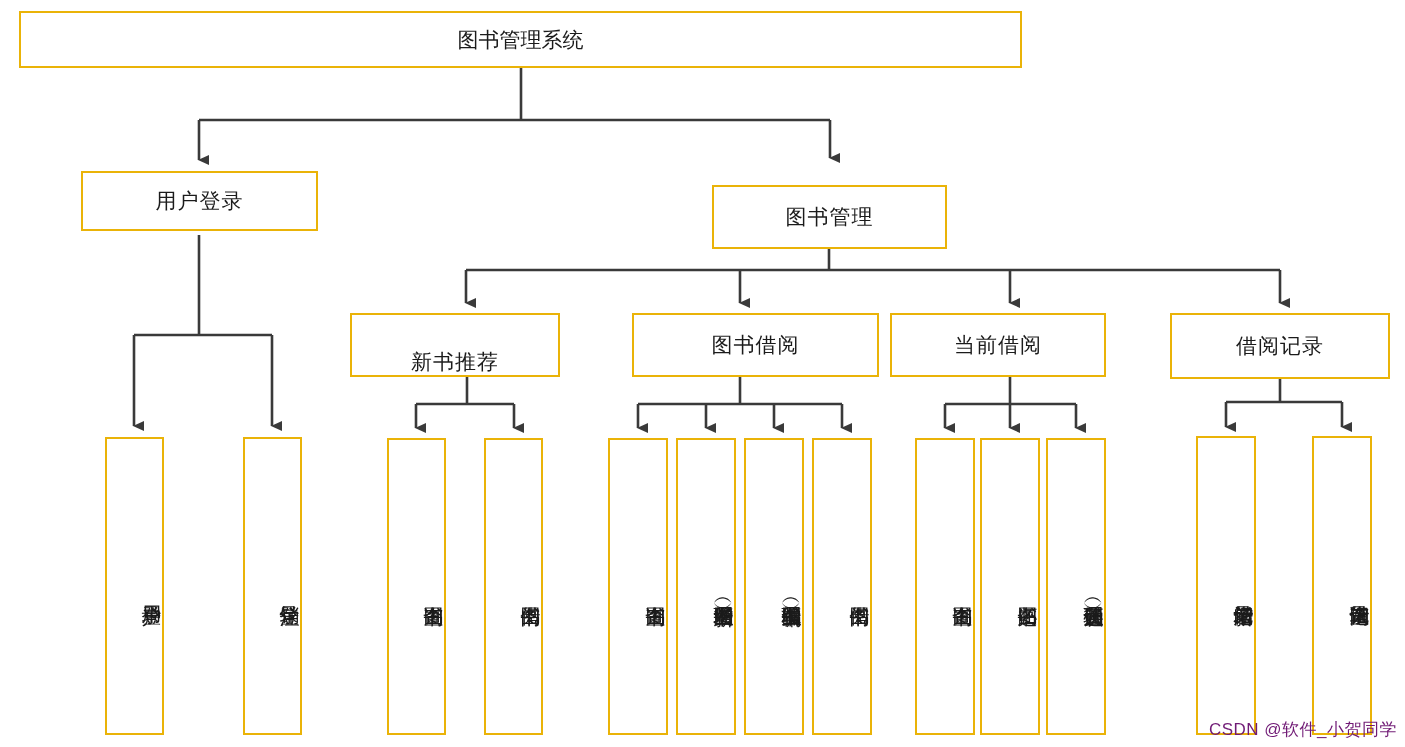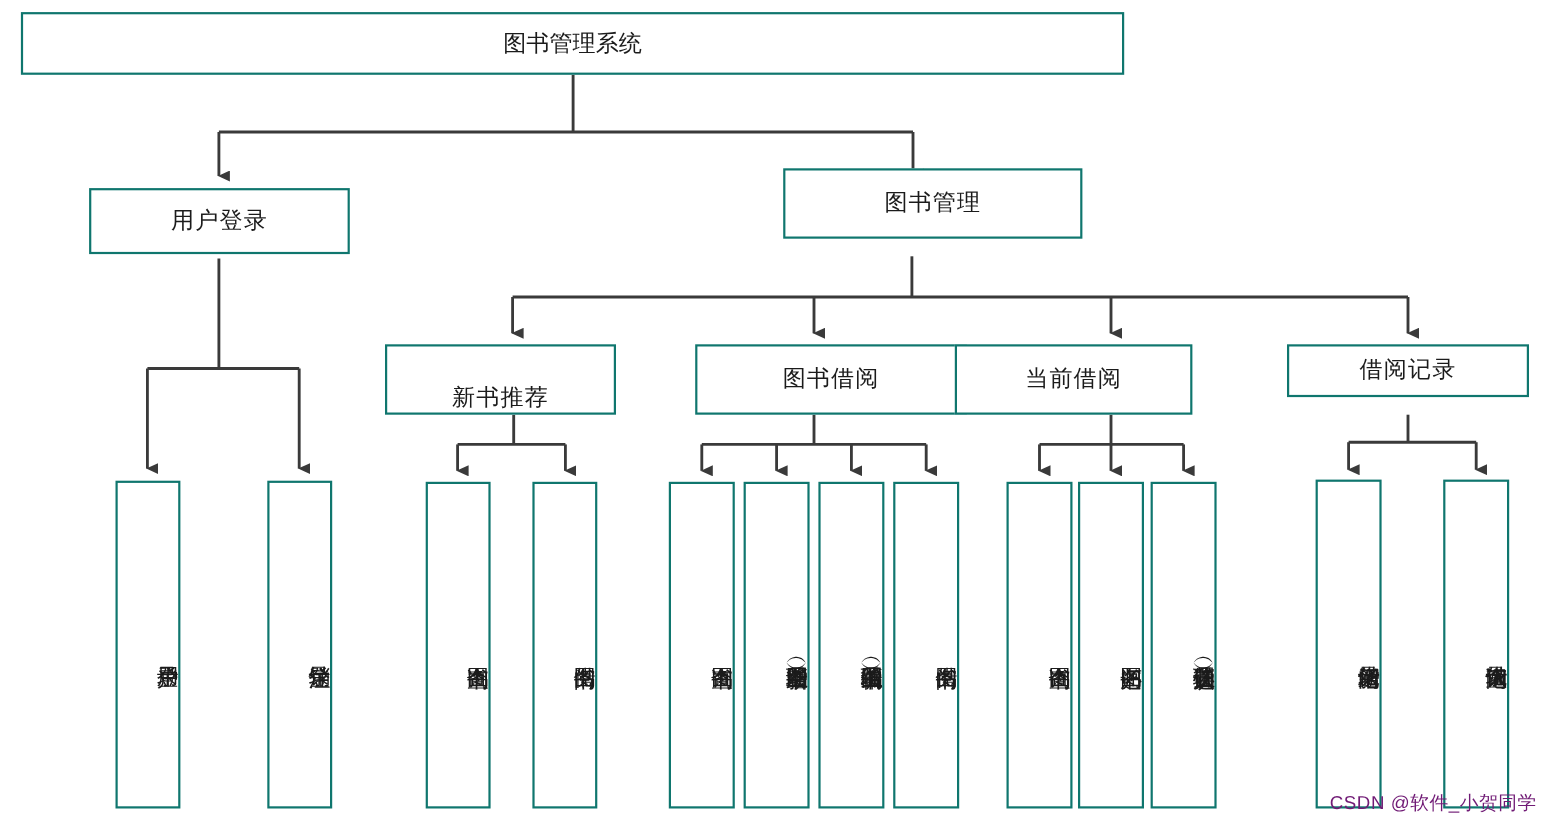--- a/index.html
+++ b/index.html
@@ -5,21 +5,21 @@
   html,body{margin:0;padding:0;background:#ffffff;}
   body{
     width:1405px;height:747px;overflow:hidden;
     font-family:"Liberation Sans","DejaVu Sans",sans-serif;
     color:#1b1b1b;
   }
   #stage{position:relative;width:1405px;height:747px;background:#fff;}
   svg#wires{position:absolute;left:0;top:0;width:1405px;height:747px;}
   .node{
     position:absolute;box-sizing:border-box;
-    border:2px solid #0f766e;background:#ffffff;
+    border:2px solid #eab308;background:#ffffff;
     display:flex;align-items:center;justify-content:center;
     text-align:center;line-height:1.22;
   }
   .node.h{font-size:21px;letter-spacing:1px;}
   .node.root{font-size:21px;}
   .node.v{
     font-size:20px;letter-spacing:0px;
     writing-mode:vertical-rl;text-orientation:upright;
     padding:8px 0 0 0;align-items:flex-start;justify-content:center;
     white-space:normal;
@@ -89,34 +89,34 @@
     </g>
   </svg>
 
   <div class="node root" style="left:19px;top:11px;width:1003px;height:57px;">
     <span>图书管理系统</span>
   </div>
 
   <div class="node h" style="left:81px;top:171px;width:237px;height:60px;">
     <span>用户登录</span>
   </div>
-  <div class="node h" style="left:712px;top:153px;width:272px;height:64px;">
+  <div class="node h" style="left:712px;top:185px;width:235px;height:64px;">
     <span>图书管理</span>
   </div>
 
   <div class="node h" style="left:350px;top:313px;width:210px;height:64px;align-items:flex-end;">
     <span>新书推荐</span>
   </div>
   <div class="node h" style="left:632px;top:313px;width:247px;height:64px;">
     <span>图书借阅</span>
   </div>
-  <div class="node h" style="left:868px;top:313px;width:216px;height:64px;">
+  <div class="node h" style="left:890px;top:313px;width:216px;height:64px;">
     <span>当前借阅</span>
   </div>
-  <div class="node h" style="left:1170px;top:313px;width:220px;height:48px;">
+  <div class="node h" style="left:1170px;top:313px;width:220px;height:66px;">
     <span>借阅记录</span>
   </div>
 
   <div class="node v" style="left:105px;top:437px;width:59px;height:298px;">
     <span class="txt">用户登录</span>
   </div>
   <div class="node v" style="left:243px;top:437px;width:59px;height:298px;">
     <span class="txt">注销登录</span>
   </div>
 

